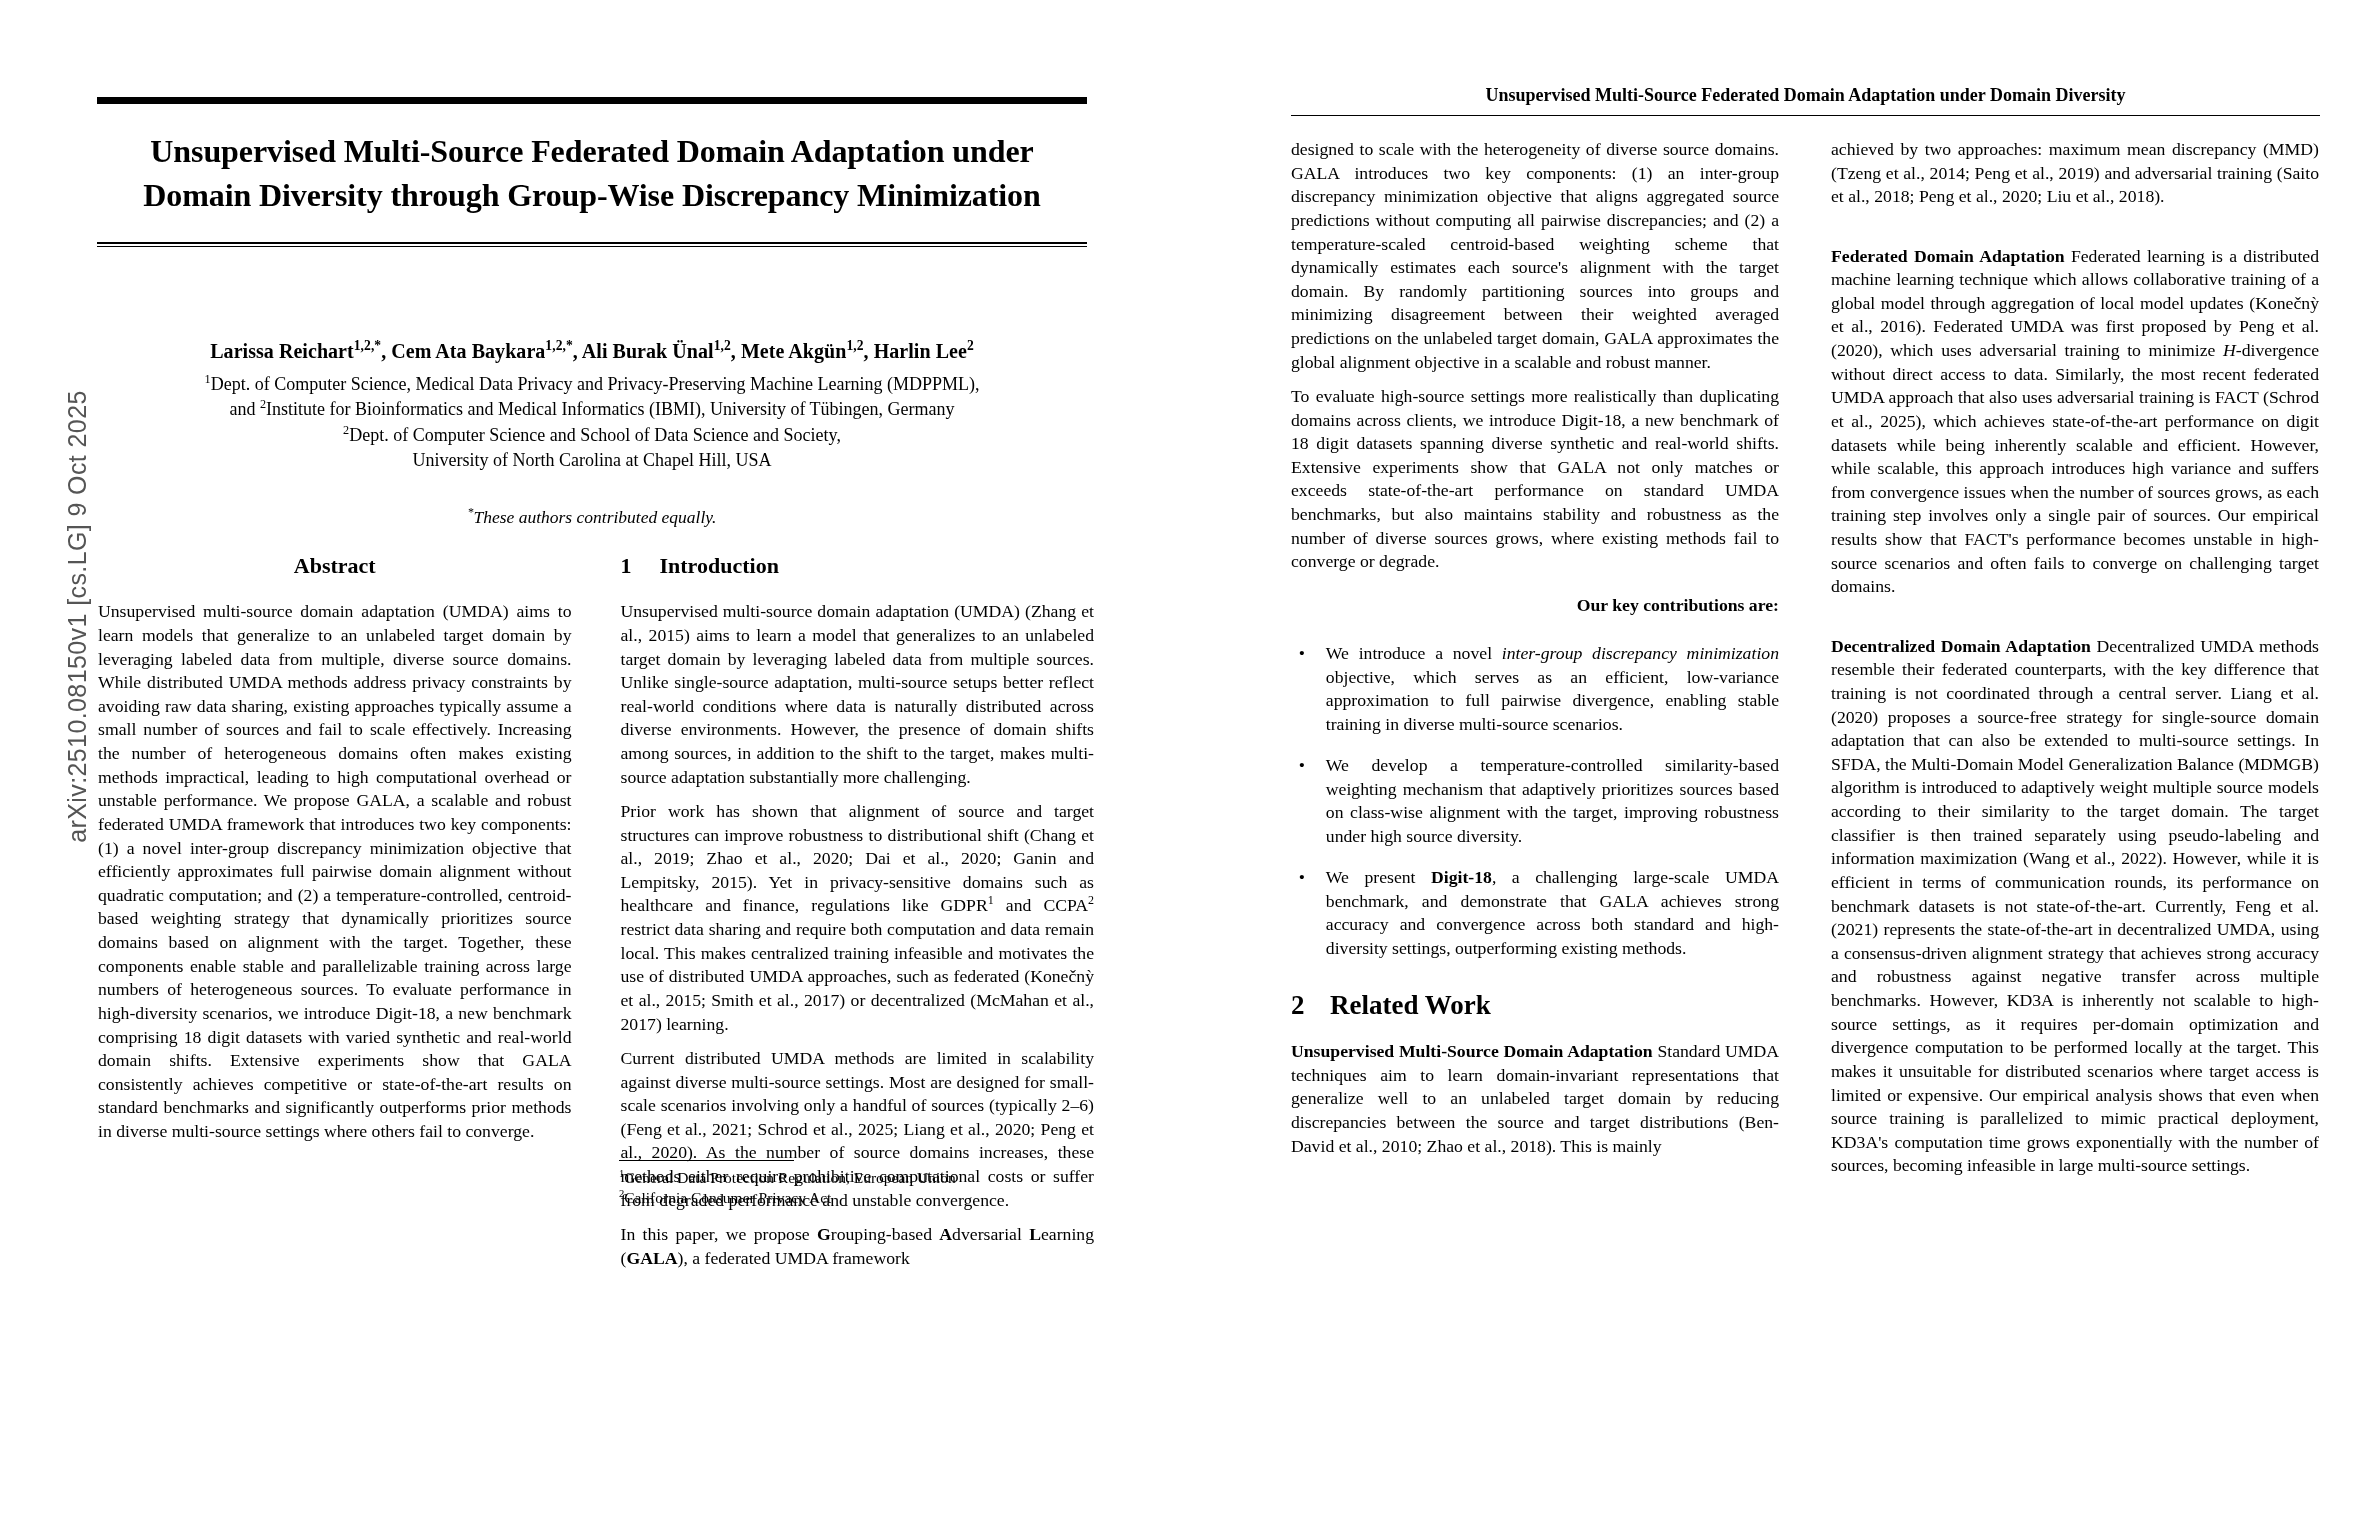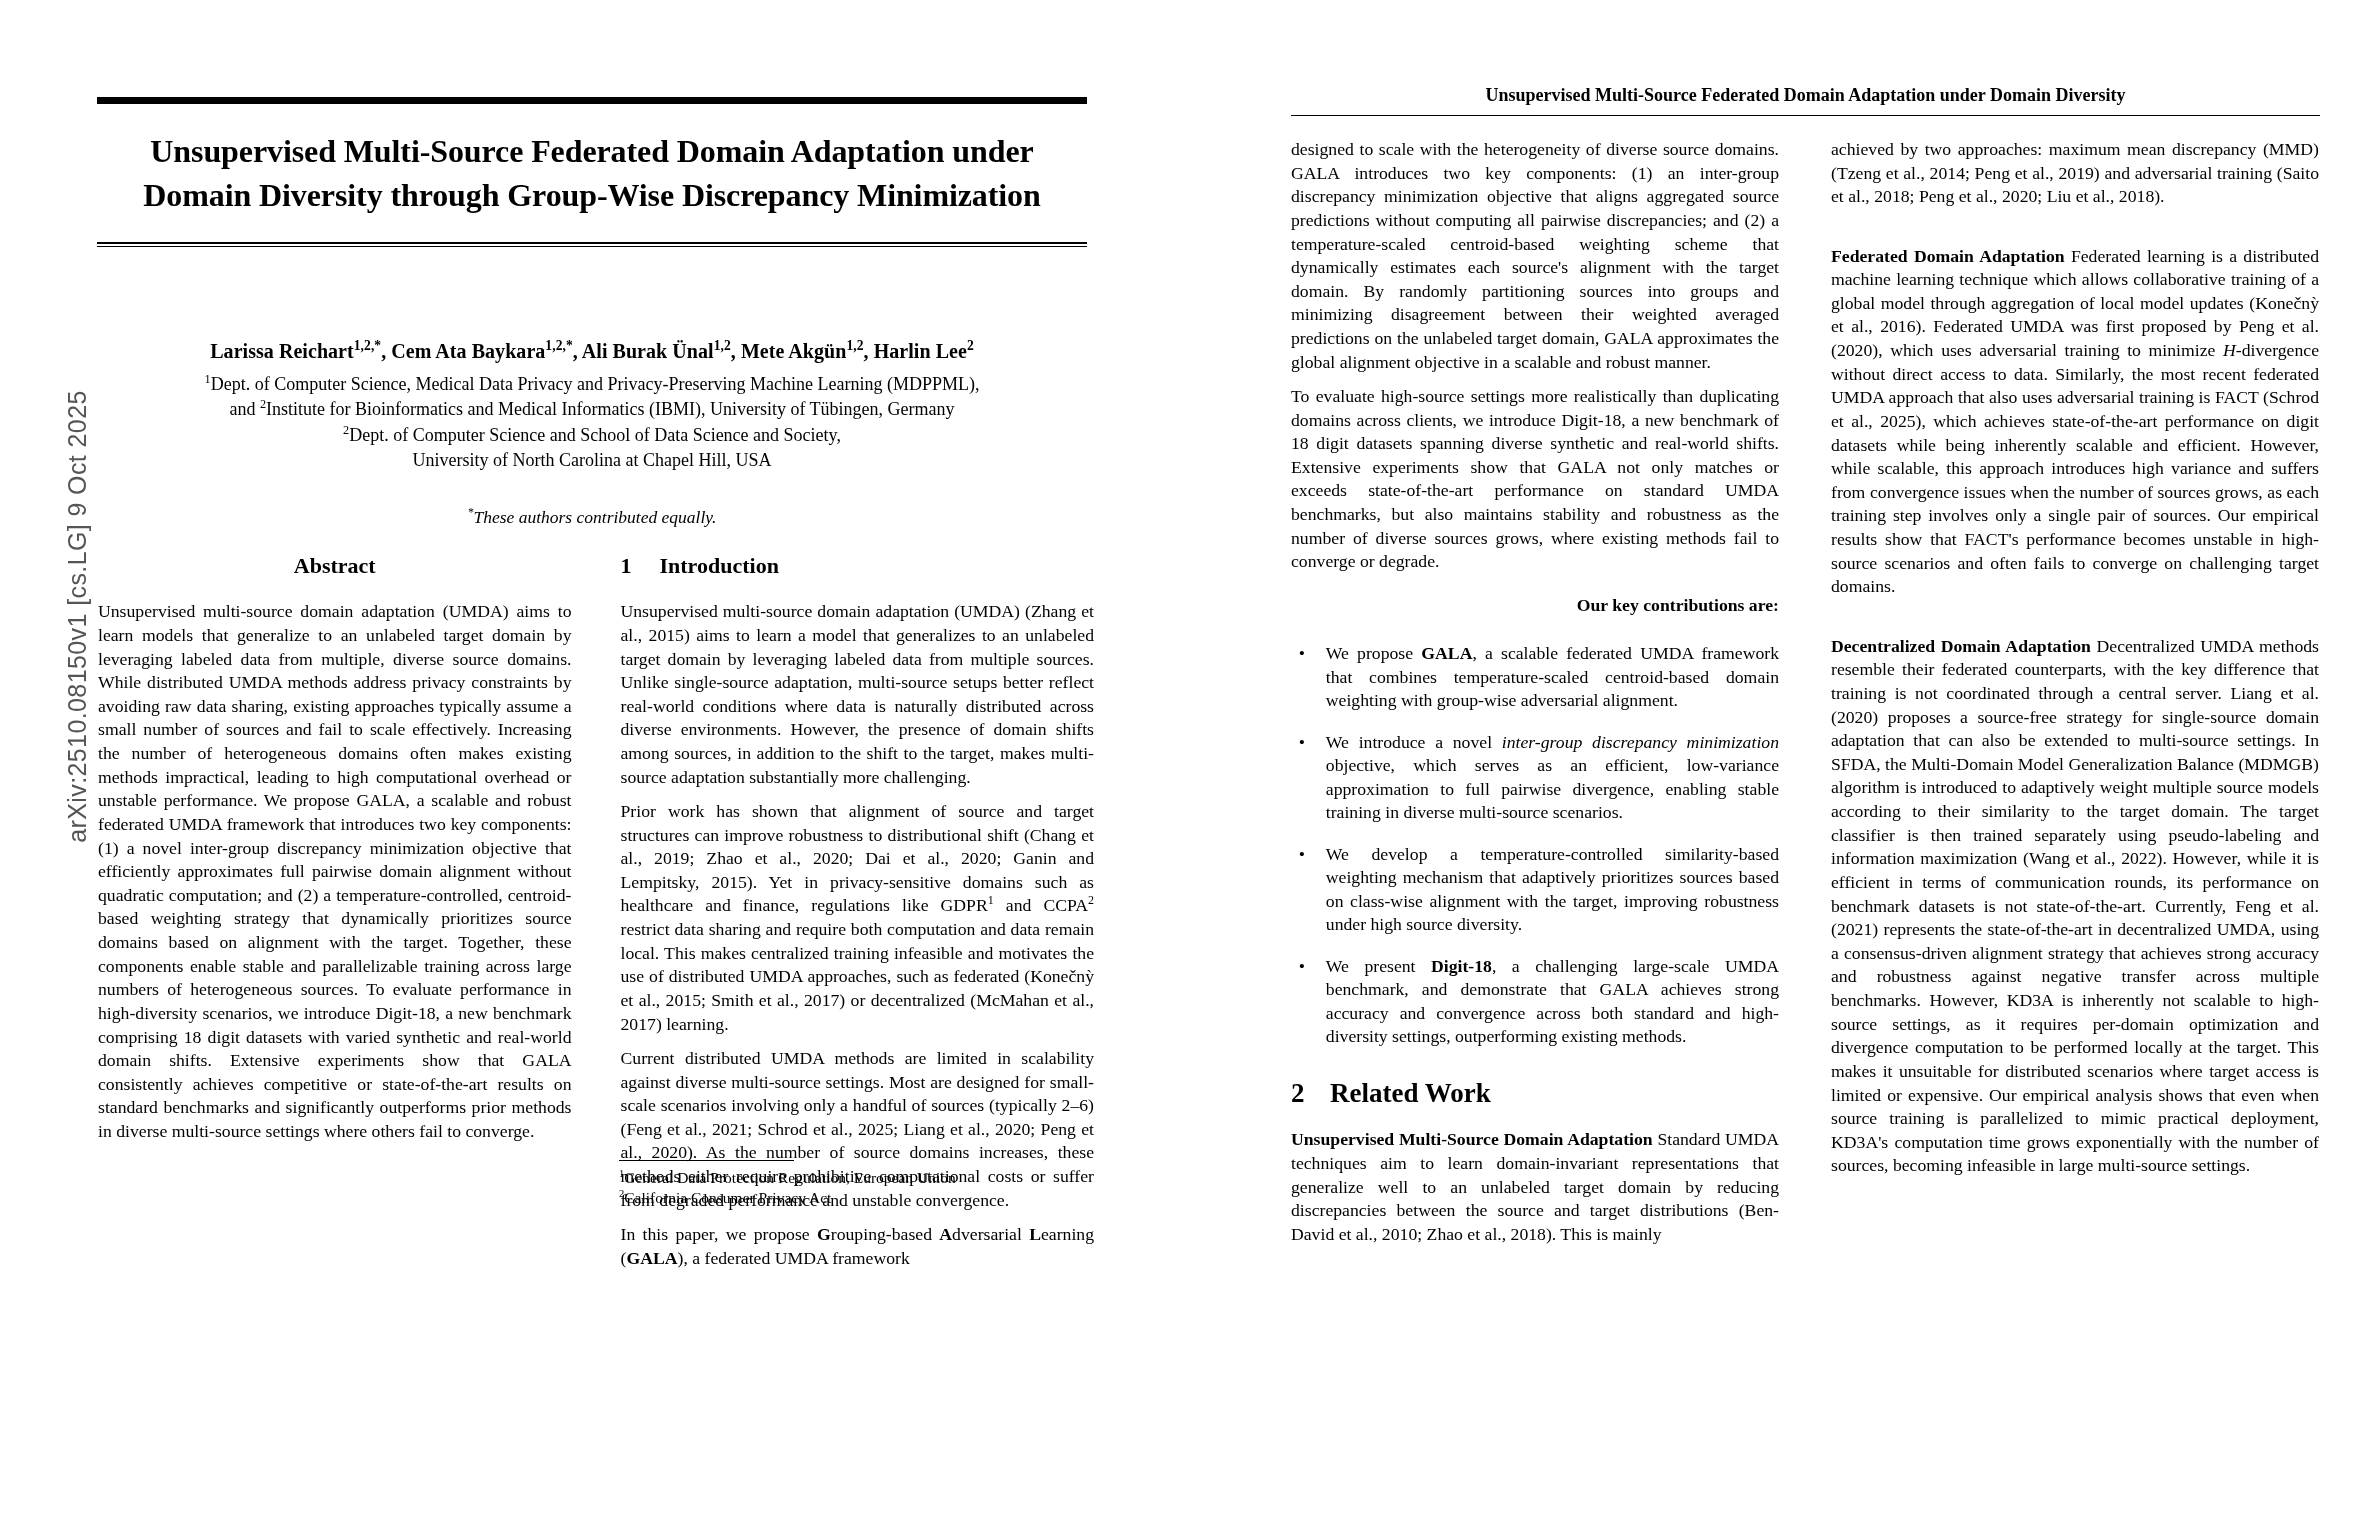--- a/index.html
+++ b/index.html
@@ -255,21 +255,20 @@
 
     <div id="right-cols">
 
       <div class="col">
         <p class="body">designed to scale with the heterogeneity of diverse source domains. GALA introduces two key components: (1) an inter-group discrepancy minimization objective that aligns aggregated source predictions without computing all pairwise discrepancies; and (2) a temperature-scaled centroid-based weighting scheme that dynamically estimates each source's alignment with the target domain. By randomly partitioning sources into groups and minimizing disagreement between their weighted averaged predictions on the unlabeled target domain, GALA approximates the global alignment objective in a scalable and robust manner.</p>
         <p class="body">To evaluate high-source settings more realistically than duplicating domains across clients, we introduce Digit-18, a new benchmark of 18 digit datasets spanning diverse synthetic and real-world shifts. Extensive experiments show that GALA not only matches or exceeds state-of-the-art performance on standard UMDA benchmarks, but also maintains stability and robustness as the number of diverse sources grows, where existing methods fail to converge or degrade.</p>
         <div class="gap-sm"></div>
         <p class="body" style="font-weight:bold;text-align:right;">Our key contributions are:</p>
         <div class="gap-sm"></div>
         <ul class="contrib">
-          <li>We propose <b>GALA</b>, a scalable federated UMDA framework that combines temperature-scaled centroid-based domain weighting with group-wise adversarial alignment.</li>
           <li>We introduce a novel <i>inter-group discrepancy minimization</i> objective, which serves as an efficient, low-variance approximation to full pairwise divergence, enabling stable training in diverse multi-source scenarios.</li>
           <li>We develop a temperature-controlled similarity-based weighting mechanism that adaptively prioritizes sources based on class-wise alignment with the target, improving robustness under high source diversity.</li>
           <li>We present <b>Digit-18</b>, a challenging large-scale UMDA benchmark, and demonstrate that GALA achieves strong accuracy and convergence across both standard and high-diversity settings, outperforming existing methods.</li>
         </ul>
         <p class="sec2-head">
           <span class="num">2</span><span>Related Work</span>
         </p>
         <p class="body"><span class="para-head">Unsupervised Multi-Source Domain Adaptation</span> <span>Standard UMDA techniques aim to learn domain-invariant representations that generalize well to an unlabeled target domain by reducing discrepancies between the source and target distributions (Ben-David et al., 2010; Zhao et al., 2018). This is mainly</span></p>
       </div>
 

